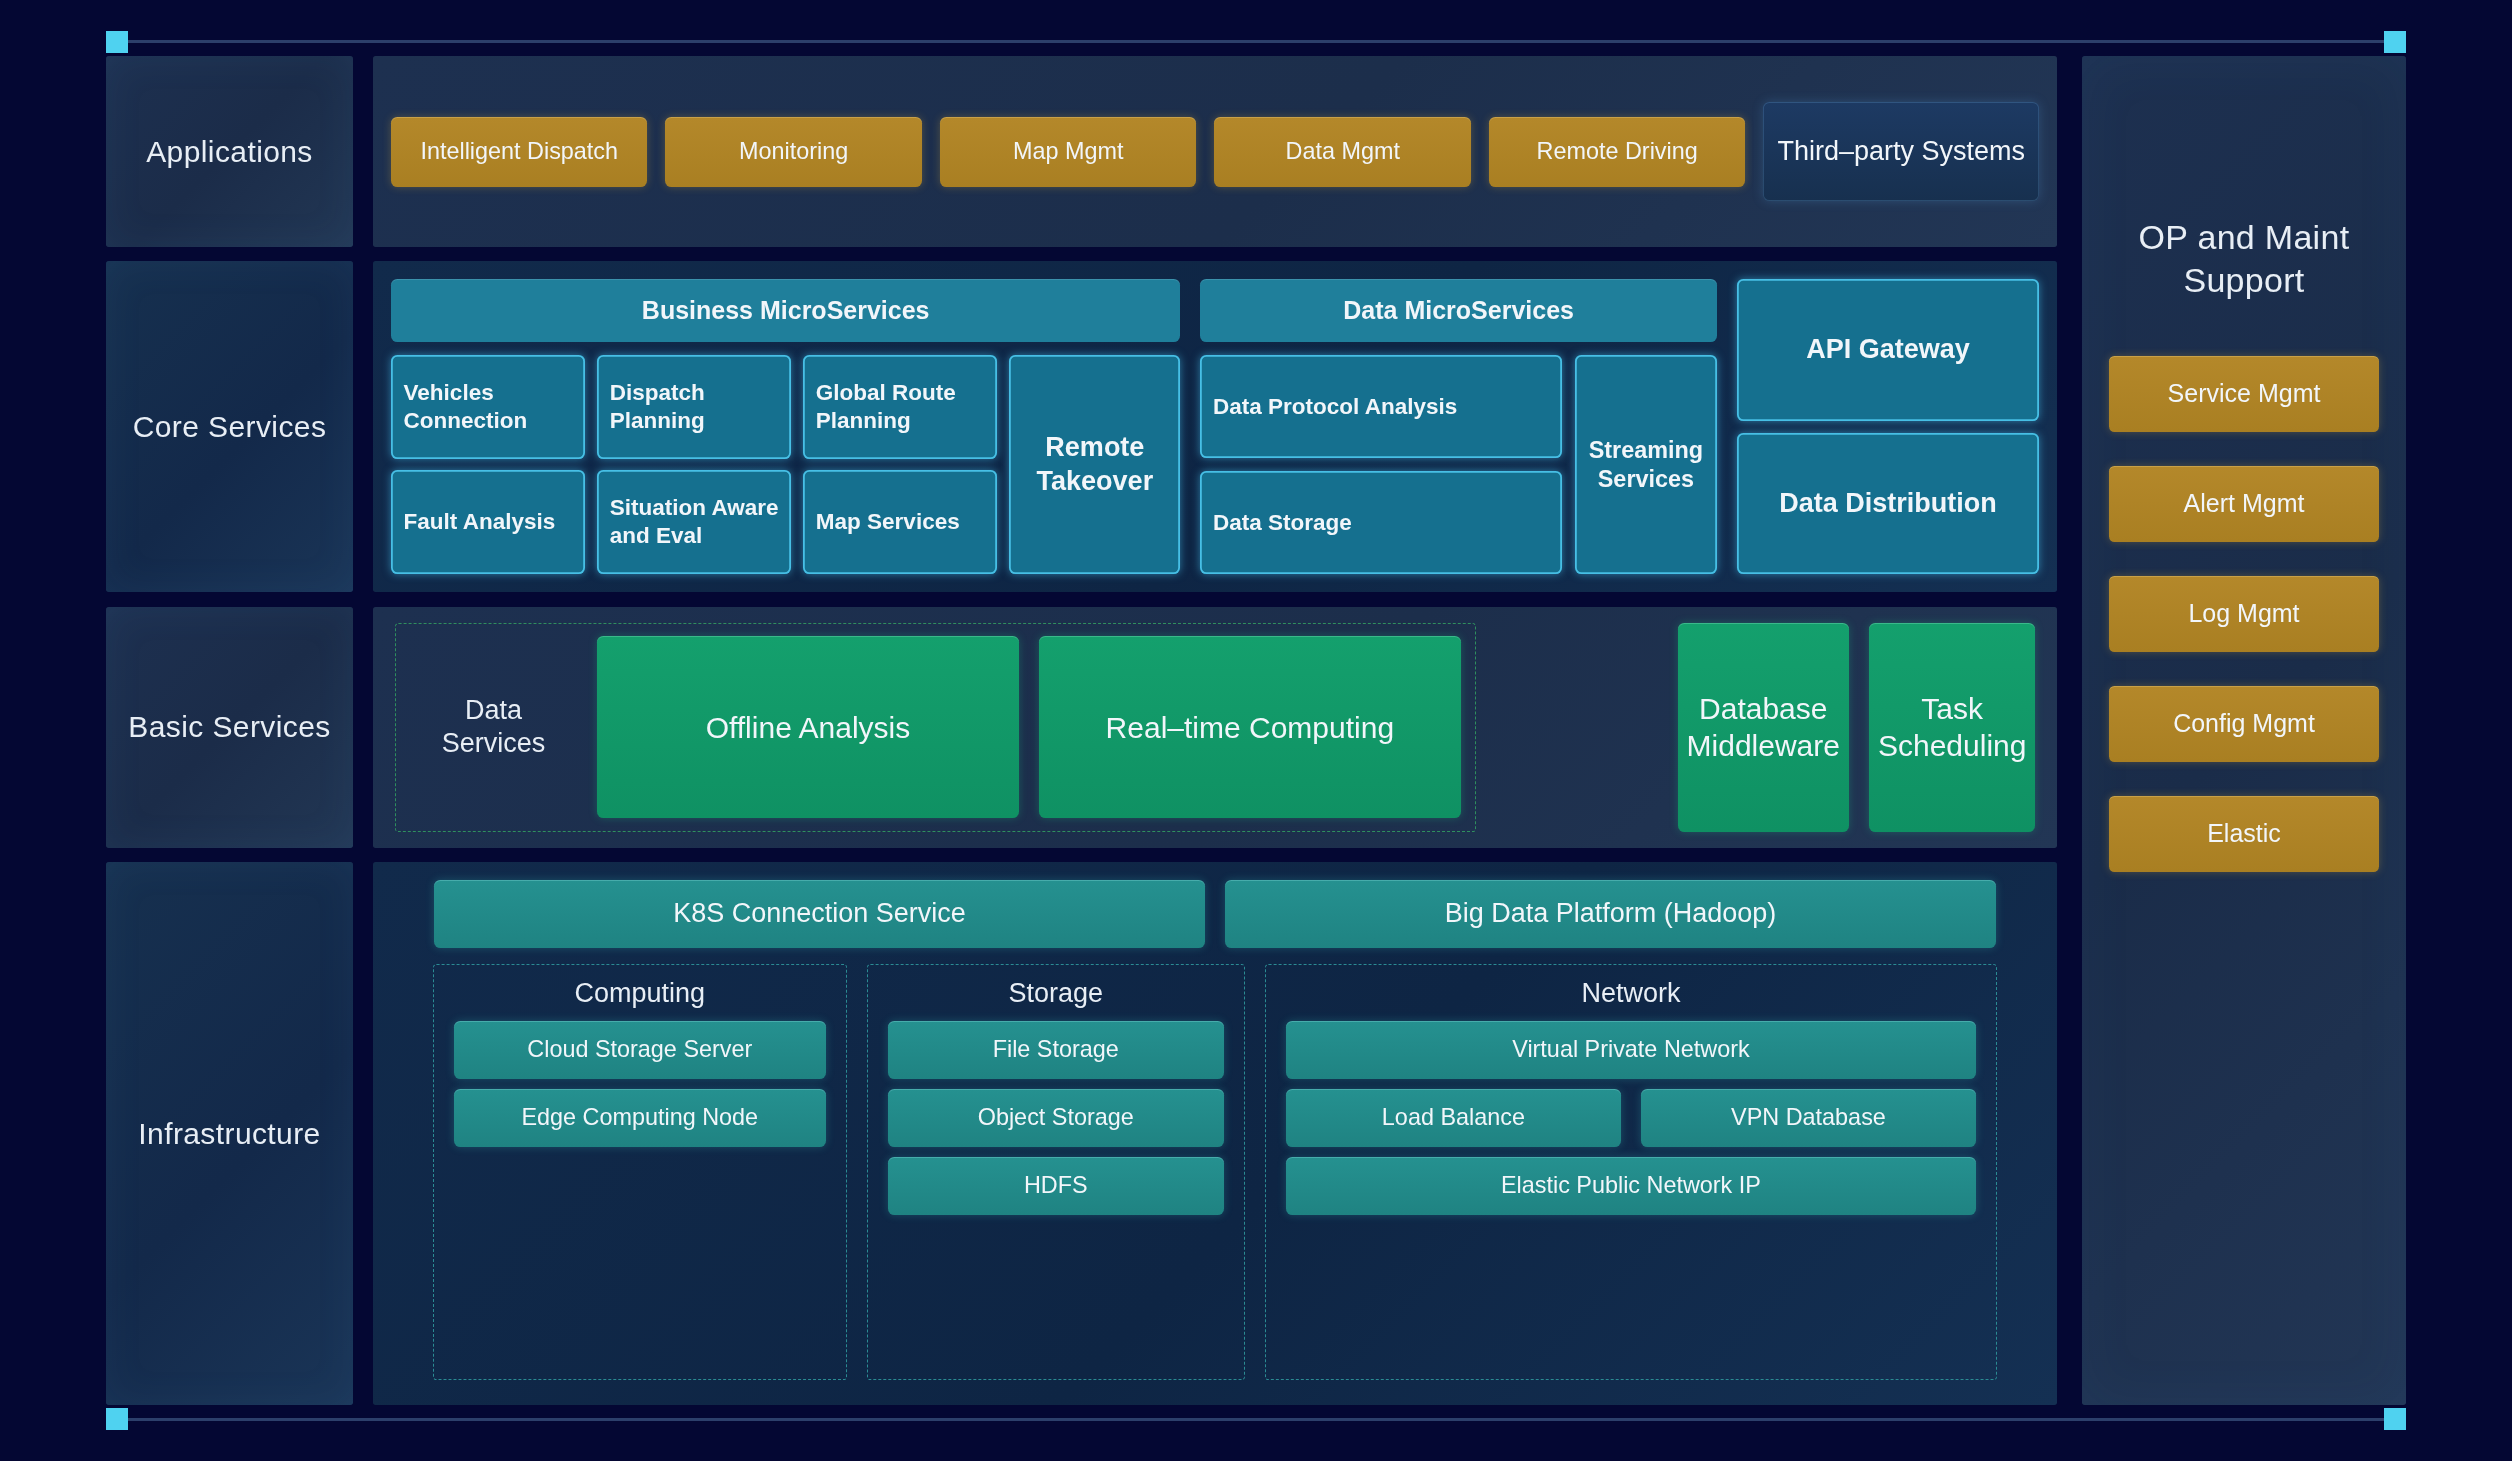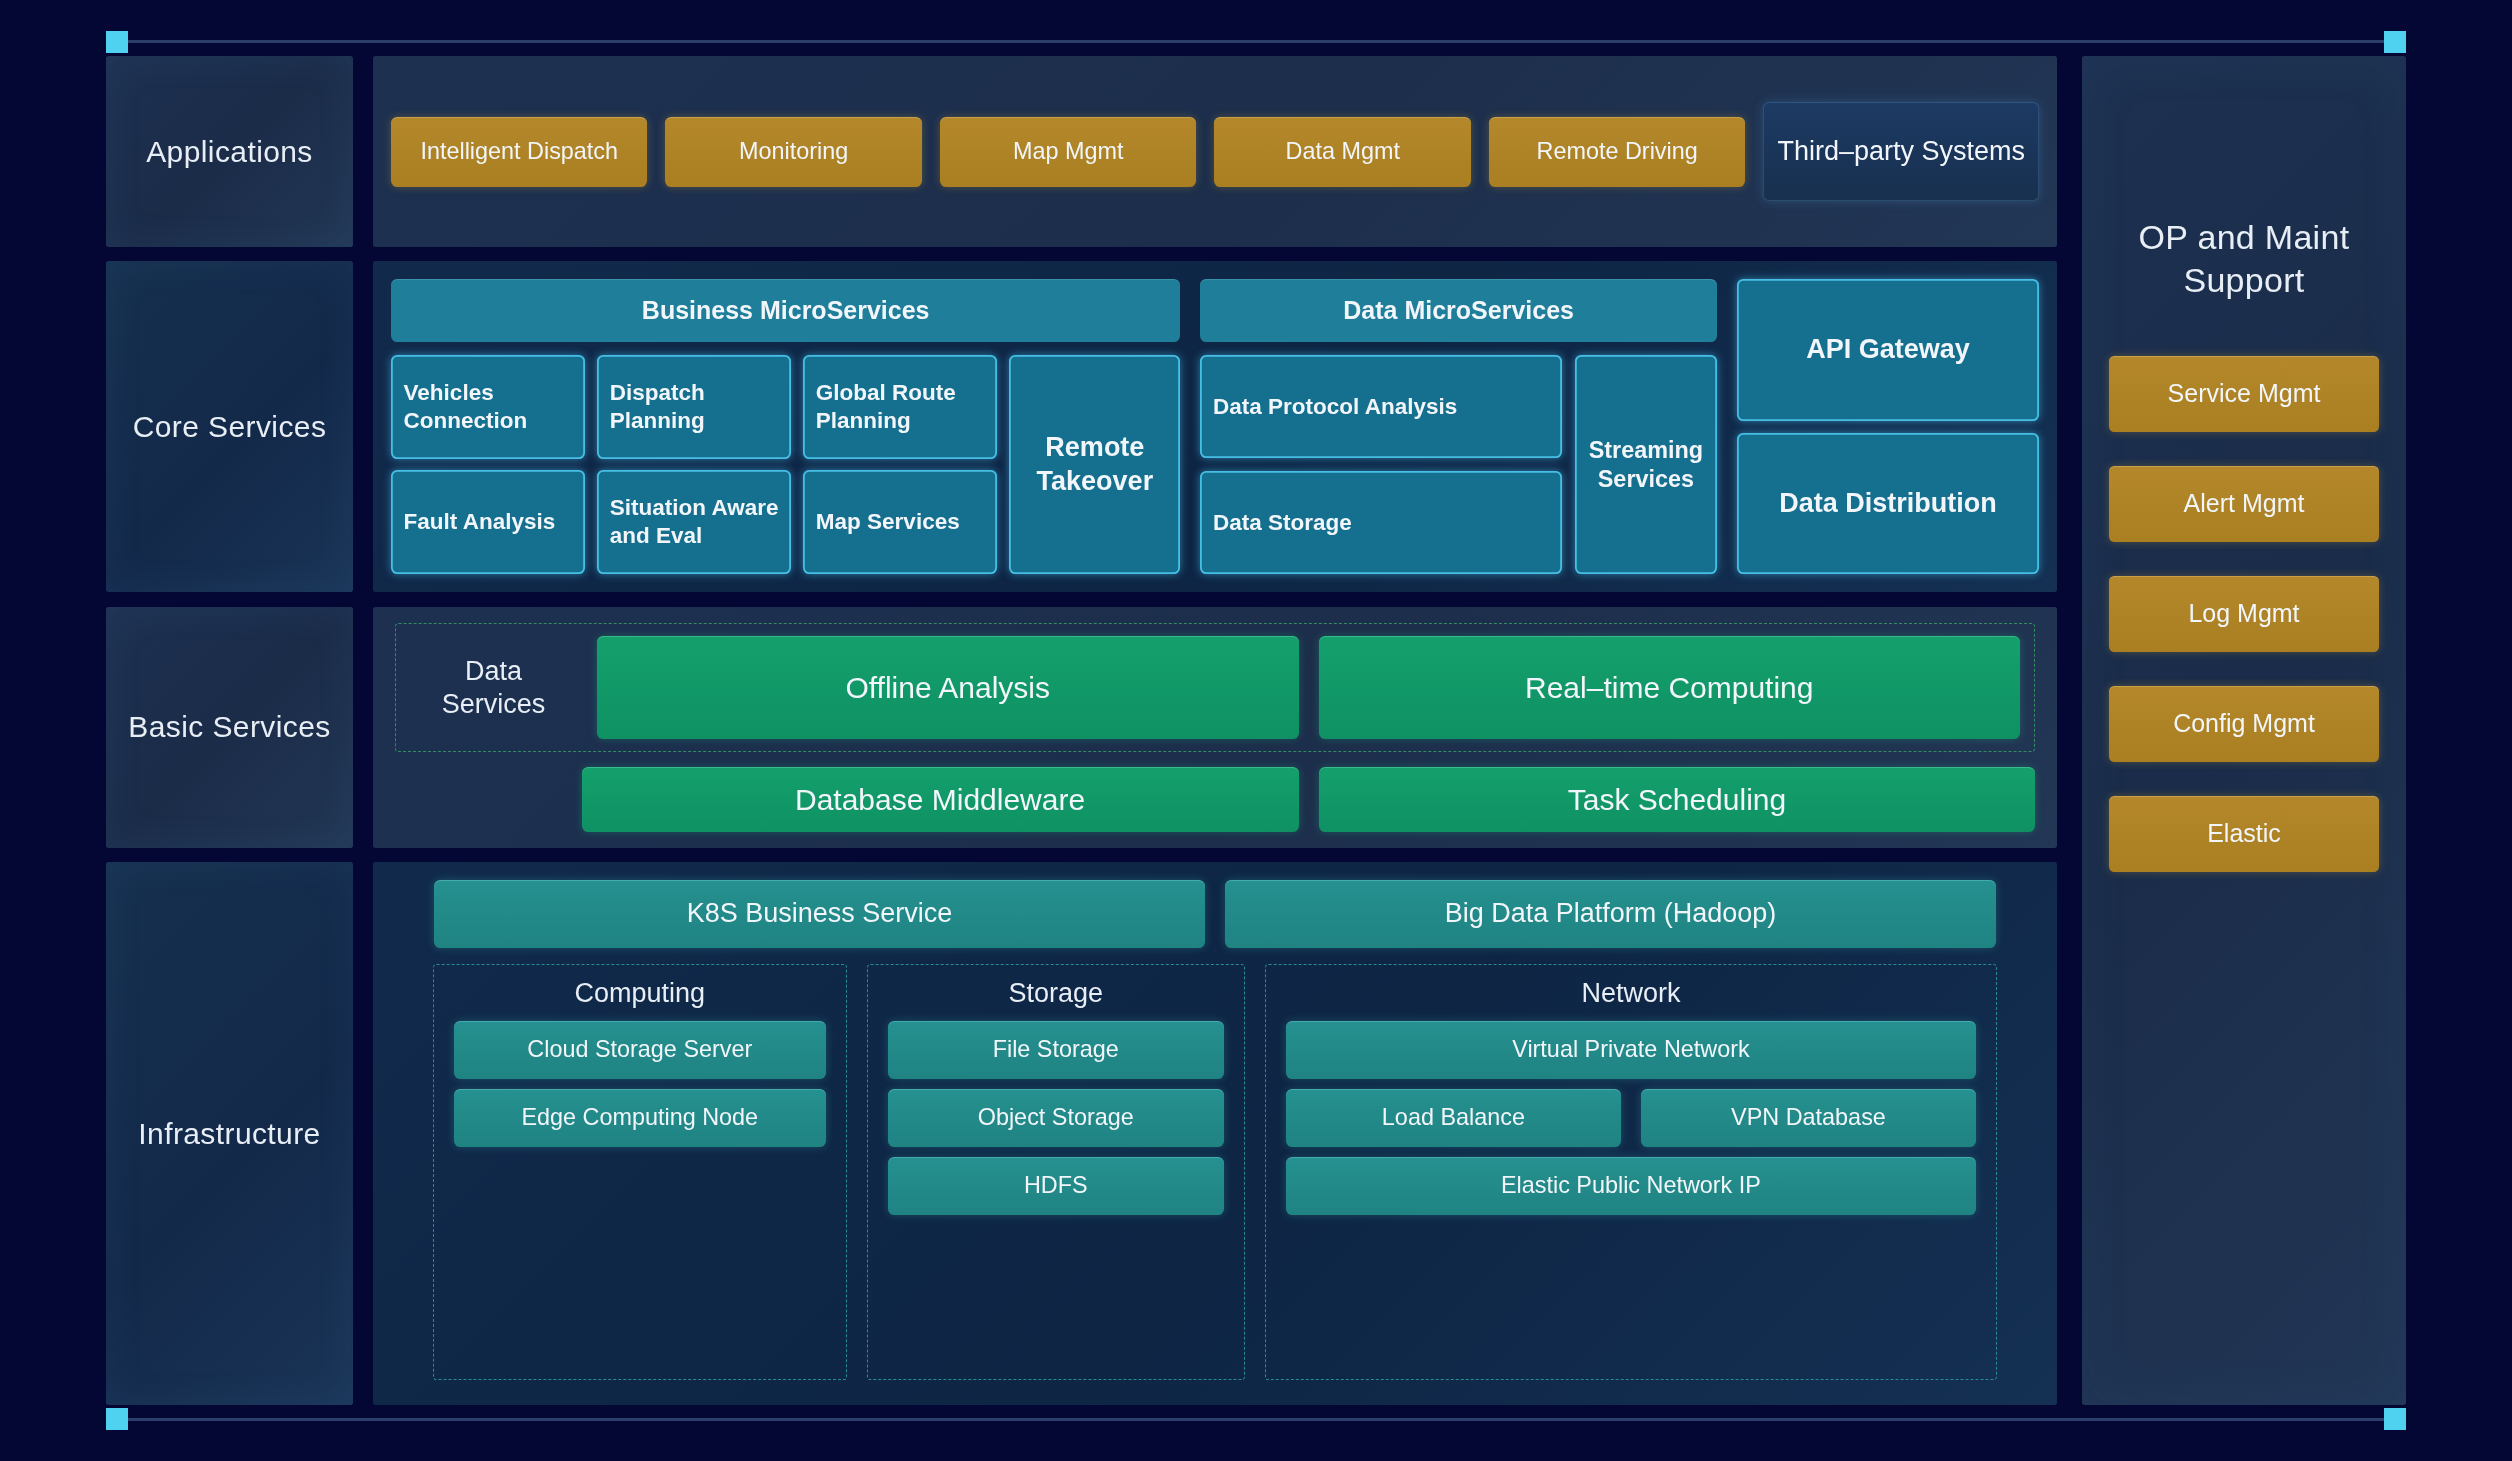--- a/index.html
+++ b/index.html
@@ -187,21 +187,21 @@
   .remote-takeover { flex: 0 0 171px; font-size: 27px; }
 
   .core-mid-lower { flex: 1 1 auto; display: flex; gap: 12.6px; min-height: 0; }
   .core-mid-stack { flex: 1 1 0; display: flex; flex-direction: column; gap: 12.6px; min-width: 0; }
   .core-mid-stack .box { flex: 1 1 0; font-size: 22.5px; }
   .streaming { flex: 0 0 142px; font-size: 23.4px; }
 
   .core-right .box { flex: 1 1 0; font-size: 27px; }
 
   
-  .basic-wrap { display: flex; flex-direction: column; gap: 14.4px; height: 100%; justify-content: flex-end; }
+  .basic-wrap { display: flex; flex-direction: row; gap: 14.4px; height: 100%; justify-content: flex-end; }
   .data-services-group {
     flex: 1 1 0;
     display: flex;
     align-items: center;
     gap: 20px;
     border: 1.8px dashed #2f8f5e;
     border-radius: 3.6px;
     padding: 12.6px 14.4px;
   }
   .data-services-label {
@@ -358,21 +358,21 @@
         </div>
       </div>
     </div>
 
     <div class="layer-row infra">
       <div class="layer-label infra-lbl">Infrastructure</div>
       <div class="layer-body infra-body">
         <div class="infra-wrap">
 
           <div class="infra-top">
-            <div class="box seagreen">K8S Business Service</div>
+            <div class="box seagreen">K8S Connection Service</div>
             <div class="box seagreen">Big Data Platform (Hadoop)</div>
           </div>
 
           <div class="infra-cols">
 
             <div class="infra-group computing">
               <div class="infra-group-title">Computing</div>
               <div class="box seagreen">Cloud Storage Server</div>
               <div class="box seagreen">Edge Computing Node</div>
             </div>

